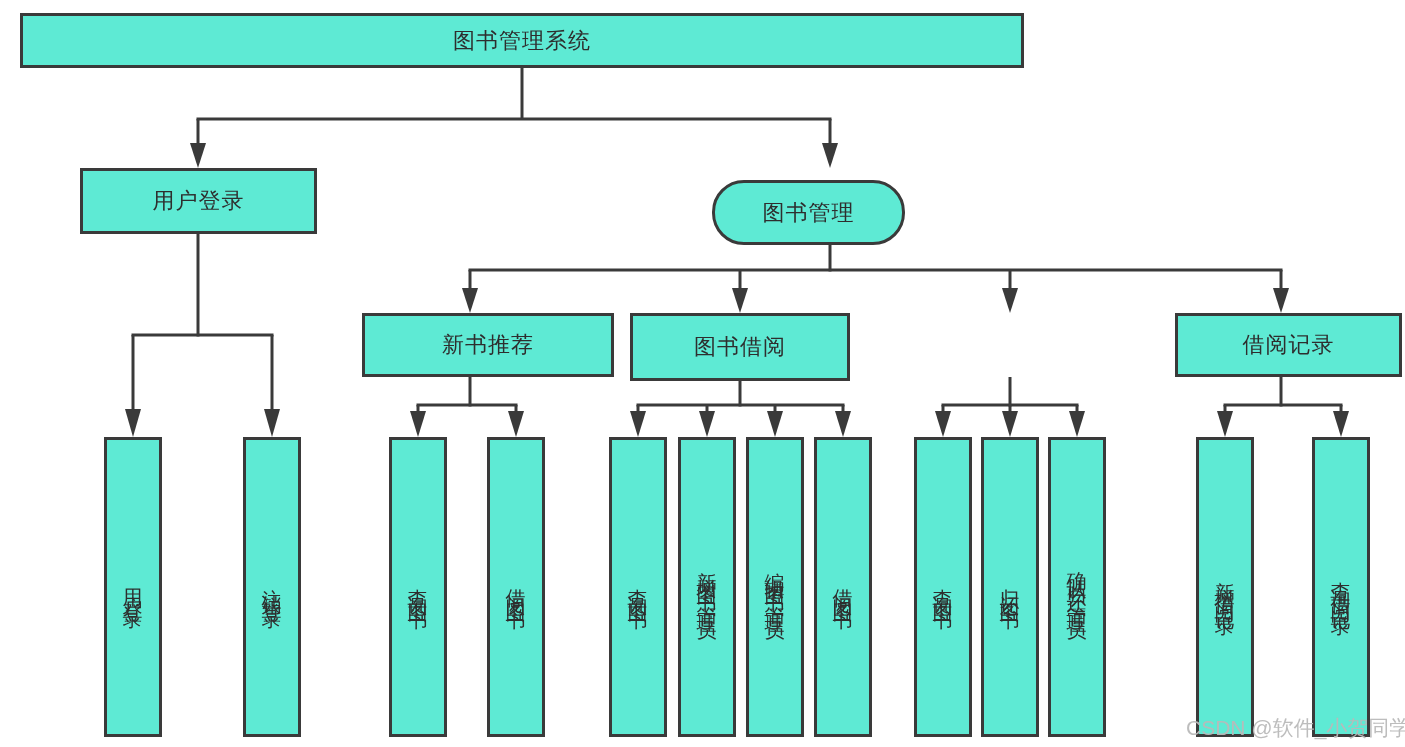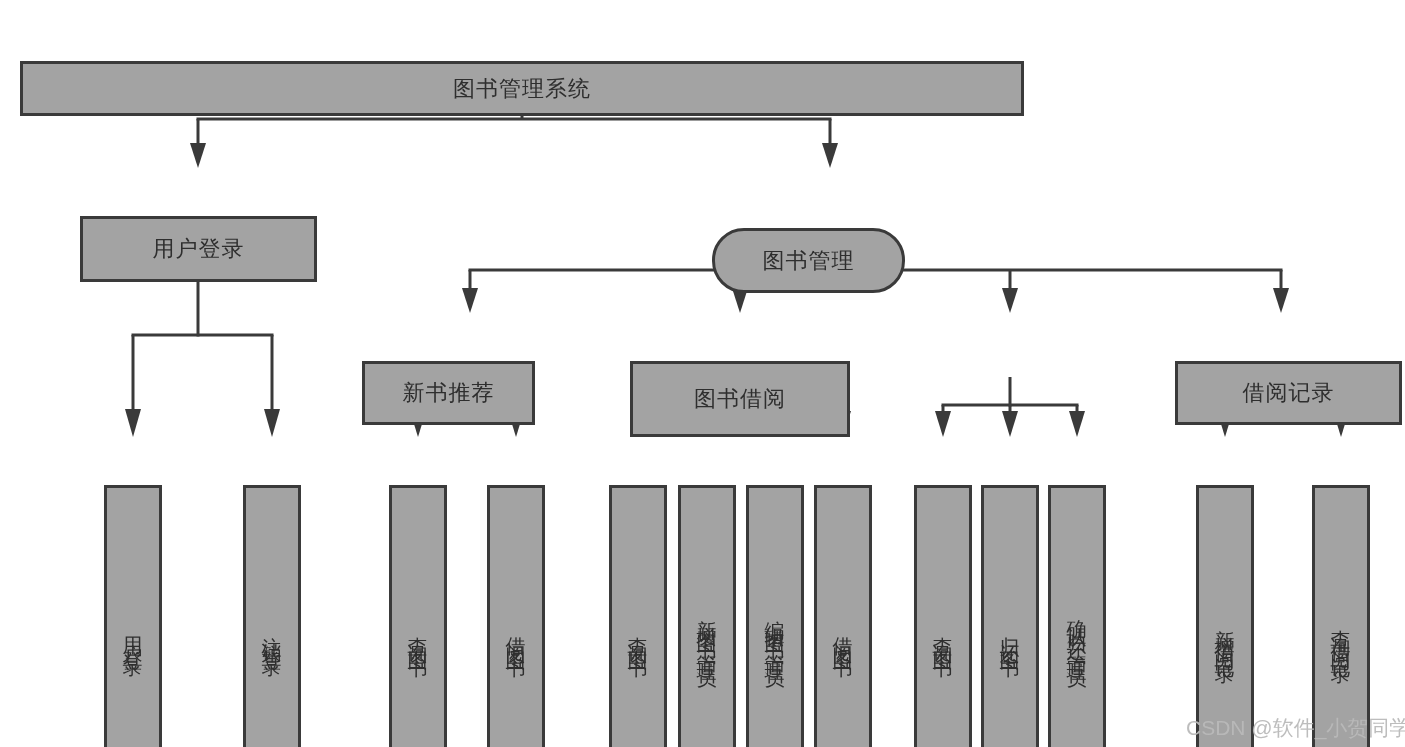--- a/index.html
+++ b/index.html
@@ -15,27 +15,26 @@
     position: absolute;
     left: 0; top: 0;
     width: 1405px; height: 747px;
   }
   #wires line { stroke: #3a3a3a; stroke-width: 3; }
   #wires polygon { fill: #3a3a3a; stroke: none; }
   .box {
     position: absolute;
     box-sizing: border-box;
     border: 3px solid #3a3a3a;
-    background: #a3a3a3;
+    background: #5eead4;
     color: #2e2e2e;
     display: flex;
     align-items: center;
     justify-content: center;
     text-align: center;
-    margin-top: 48px;
   }
   .h-box { font-size: 22px; letter-spacing: 1px; }
   .v-box {
     writing-mode: vertical-lr;
     text-orientation: upright;
     font-size: 20px;
     letter-spacing: 7px;
     line-height: 1;
   }
   .watermark {
@@ -127,22 +126,22 @@
       <line x1="1341" y1="405" x2="1341" y2="414"></line>
       <polygon points="1333,411 1349,411 1341,437"></polygon>
     </g>
   </svg>
 
   <div class="box h-box" style="left:20px; top:13px; width:1004px; height:55px;">图书管理系统</div>
 
   <div class="box h-box" style="left:80px; top:168px; width:237px; height:66px;">用户登录</div>
   <div class="box h-box" style="left:712px; top:180px; width:193px; height:65px;border-radius:32px;">图书管理</div>
 
-  <div class="box h-box" style="left:362px; top:313px; width:173px; height:64px;text-align:center;">新书推荐</div>
-  <div class="box h-box" style="left:630px; top:313px; width:220px; height:76px;">图书借阅</div>
+  <div class="box h-box" style="left:362px; top:313px; width:252px; height:64px;text-align:center;">新书推荐</div>
+  <div class="box h-box" style="left:630px; top:313px; width:220px; height:68px;">图书借阅</div>
   <div class="box h-box" style="left:1175px; top:313px; width:227px; height:64px;">借阅记录</div>
 
   <div class="box v-box" style="left:104px; top:437px; width:58px; height:300px;">用户登录</div>
   <div class="box v-box" style="left:243px; top:437px; width:58px; height:300px;">注销登录</div>
 
   <div class="box v-box" style="left:389px; top:437px; width:58px; height:300px;">查询图书</div>
   <div class="box v-box" style="left:487px; top:437px; width:58px; height:300px;">借阅图书</div>
 
   <div class="box v-box" style="left:609px; top:437px; width:58px; height:300px;">查询图书</div>
   <div class="box v-box" style="left:678px; top:437px; width:58px; height:300px;">新增图书（管理员）</div>

